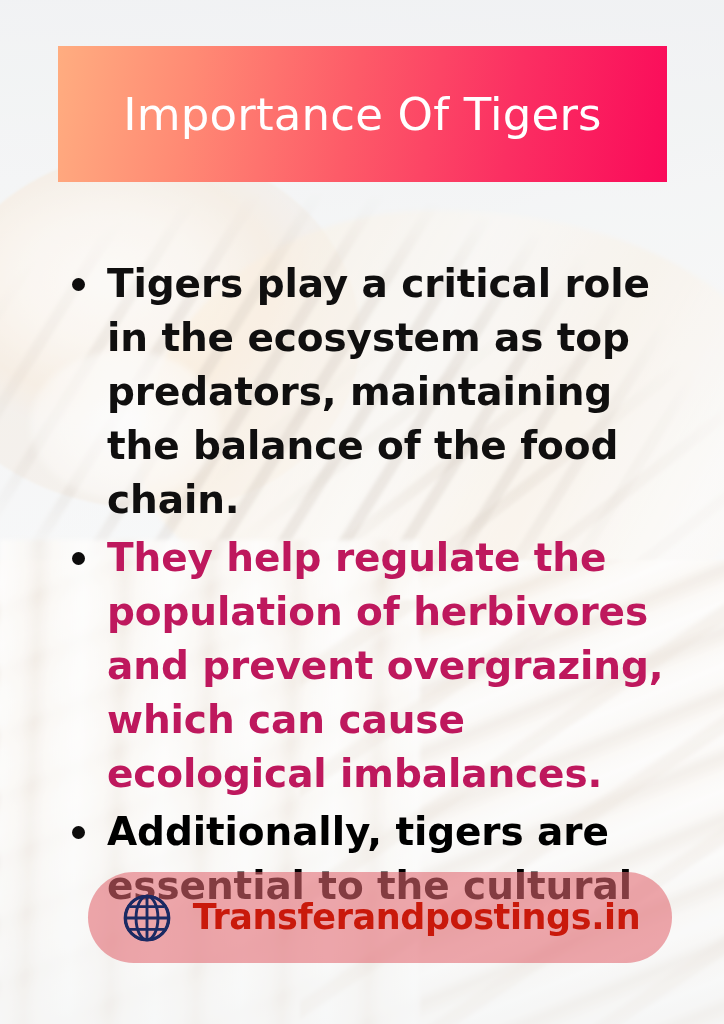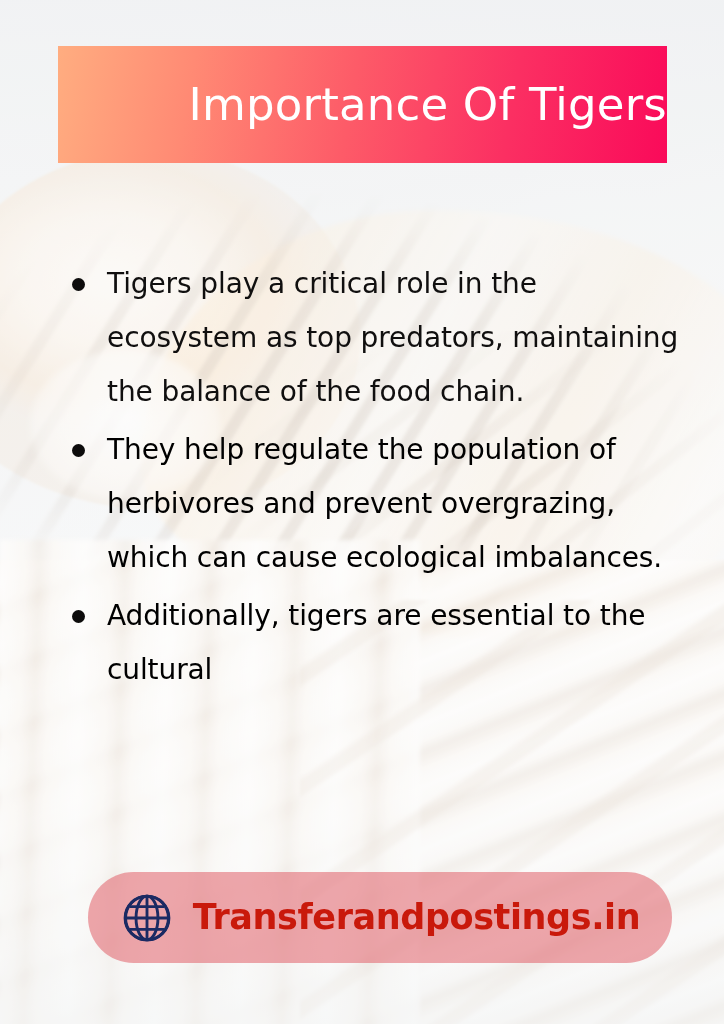--- a/index.html
+++ b/index.html
@@ -180,24 +180,24 @@
     inset: 0;
     background: rgba(255,255,255,.30);
   }
 
   
   .header-banner {
     position: absolute;
     left: 58px;
     top: 46px;
     width: 609px;
-    height: 117px;
+    height: 136px;
     display: flex;
     align-items: center;
-    justify-content: flex-end;
+    justify-content: center;
   }
   .header-title {
     color: #ffffff;
     font-family: "DejaVu Sans", sans-serif;
     font-size: 45px;
     font-weight: 400;
     letter-spacing: .2px;
     line-height: 1;
     white-space: nowrap;
     text-align: center;
@@ -212,22 +212,22 @@
     margin: 0;
     padding: 0;
     list-style: none;
   }
   .bullet-item {
     position: relative;
     padding-left: 45px;
     margin: 0 0 4px 0;
     color: #100f0f;
     font-family: "DejaVu Sans", sans-serif;
-    font-size: 28px;
-    font-weight: 400;
+    font-size: 39px;
+    font-weight: 700;
     line-height: 54px;
     letter-spacing: -.1px;
   }
   .bullet-dot {
     position: absolute;
     left: 10px;
     top: 21px;
     width: 13px;
     height: 13px;
     border-radius: 50%;
@@ -285,21 +285,21 @@
 
   <div class="header-banner" style="background: linear-gradient(100deg, rgb(255, 173, 128) 0%, rgb(255, 138, 116) 22%, rgb(253, 91, 104) 48%, rgb(251, 47, 98) 74%, rgb(250, 10, 90) 100%);">
     <div class="header-title" style="color: rgb(255, 255, 255);">Importance Of Tigers</div>
   </div>
 
   <ul class="bullets">
     <li class="bullet-item" style="color: rgb(16, 15, 15);">
       <span class="bullet-dot" style="background: rgb(13, 12, 12);"></span>
       <span>Tigers play a critical role in the ecosystem as top predators, maintaining the balance of the food chain.</span>
     </li>
-    <li class="bullet-item" style="color: #000000;">
+    <li class="bullet-item" style="color: #be185d;">
       <span class="bullet-dot" style="background: rgb(13, 12, 12);"></span>
       <span>They help regulate the population of herbivores and prevent overgrazing, which can cause ecological imbalances.</span>
     </li>
     <li class="bullet-item" style="color: #000000;">
       <span class="bullet-dot" style="background: rgb(13, 12, 12);"></span>
       <span> Additionally, tigers are essential to the cultural</span>
     </li>
   </ul>
 
   <div class="footer-pill">

